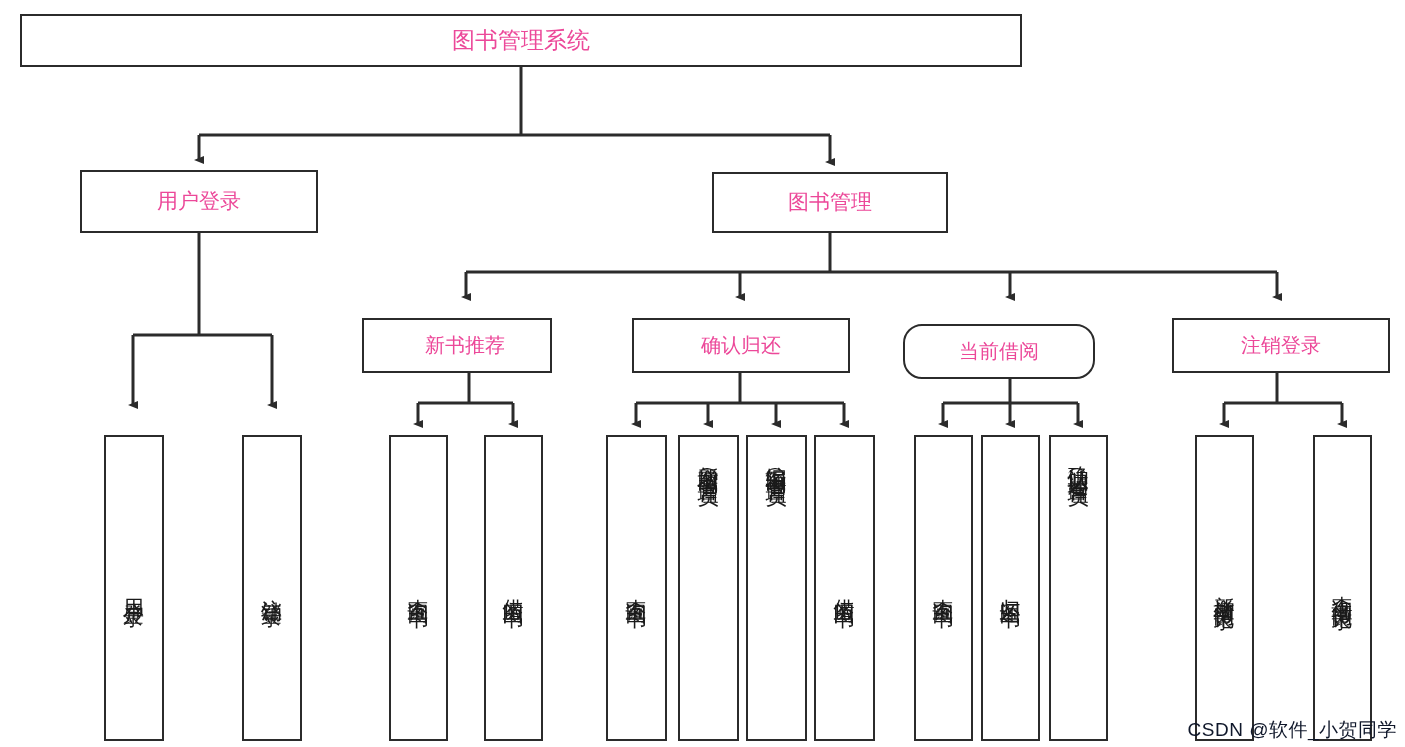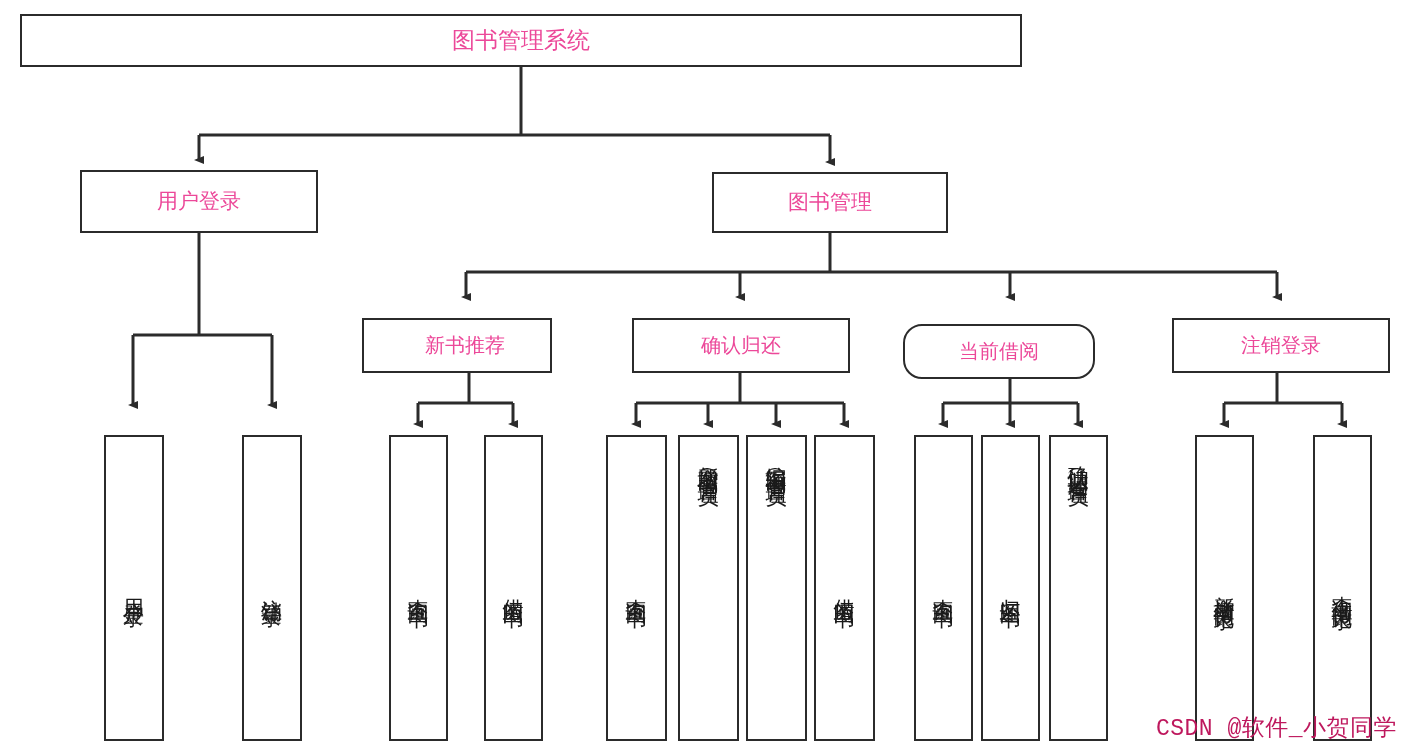--- a/index.html
+++ b/index.html
@@ -70,26 +70,25 @@
     align-items: center;
   }
   .leaf.top-text {
     align-items: flex-start;
     padding-top: 12px;
   }
   #watermark {
     position: absolute;
     right: 8px;
     bottom: 4px;
-    font-size: 23px;
-    color: #be185d;
+    font-size: 19px;
+    color: #0f172a;
     z-index: 5;
     white-space: nowrap;
     letter-spacing: 0.5px;
-    font-family: Liberation Mono, monospace;
   }
 </style>
 </head>
 <body>
 
 <div id="canvas">
 
   <svg id="wires" viewBox="0 0 1405 747" xmlns="http://www.w3.org/2000/svg">
     <defs>
       <marker id="arrow" markerWidth="10" markerHeight="10" refX="4" refY="5" orient="auto" markerUnits="userSpaceOnUse">

